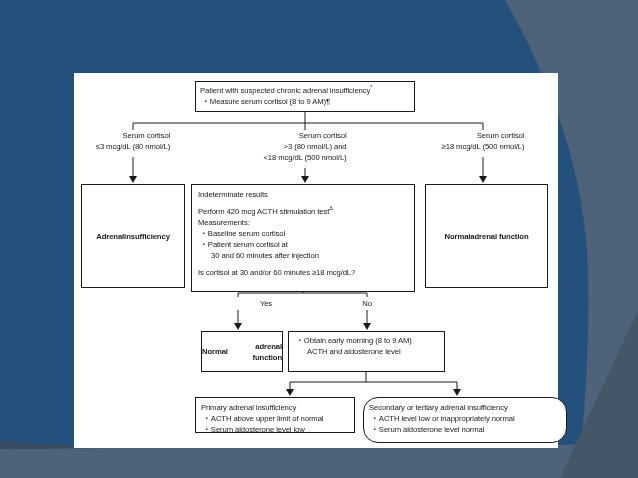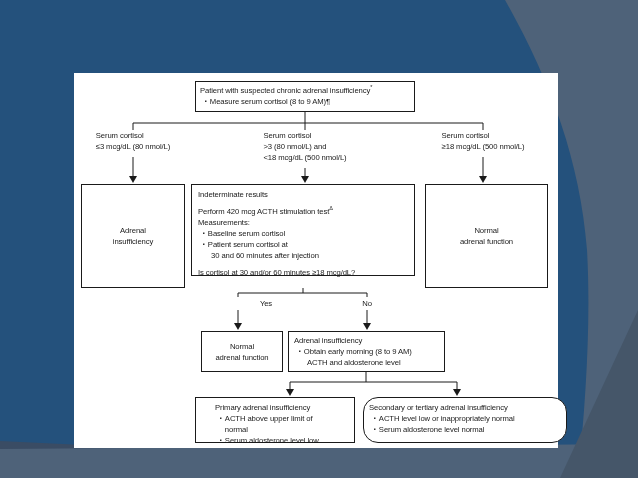--- a/index.html
+++ b/index.html
@@ -13,26 +13,26 @@
     position:absolute;left:74px;top:73px;width:484px;height:375px;
     background:var(--slide,#fff);z-index:1;
   }
   .slide *{box-sizing:border-box;}
   .connectors{position:absolute;left:0;top:0;z-index:2;}
   .node{
     position:absolute;border:1px solid var(--line,#1a1a1a);
     background:#fff;color:var(--line,#1a1a1a);
     font-size:7.7px;line-height:11px;letter-spacing:-0.1px;z-index:3;
   }
-  .node.centered{display:flex;flex-direction:column;align-items:center;justify-content:center;text-align:right;}
+  .node.centered{display:flex;flex-direction:row;align-items:center;justify-content:center;text-align:right;font-weight:bold;}
   .node.lefted{padding:3px 5px;text-align:left;}
   .lbl{
     position:absolute;transform:translateX(-50%);
     font-size:7.7px;line-height:11px;letter-spacing:-0.1px;
-    color:var(--line,#1a1a1a);text-align:left;white-space:nowrap;z-index:3;
+    color:var(--line,#1a1a1a);text-align:right;white-space:nowrap;z-index:3;
   }
   .bline{display:flex;}
   .blt{font-size:5.5px;line-height:11px;margin:0 3px 0 5px;}
   .bcont{margin-left:13px;}
   .sup{font-size:5.5px;vertical-align:super;line-height:0;}
   .sp{height:6px;}
 </style>
 </head>
 <body>
 
@@ -85,21 +85,21 @@
   <div class="lbl" style="left:409px;top:57px;">
     <div>Serum cortisol</div>
     <div>≥18 mcg/dL (500 nmol/L)</div>
   </div>
 
   <div class="node centered" style="left:7px;top:111px;width:104px;height:104px;">
     <div>Adrenal</div>
     <div>insufficiency</div>
   </div>
 
-  <div class="node lefted" style="left:117px;top:111px;width:224px;height:92px;padding:4px 6px;">
+  <div class="node lefted" style="left:117px;top:111px;width:224px;height:108px;padding:4px 6px;">
     <div>Indeterminate results</div>
     <div class="sp"></div>
     <div><span>Perform 420 mcg ACTH stimulation test</span><sup class="sup">Δ</sup></div>
     <div>Measurements:</div>
     <div class="bline">
       <span class="blt">▪</span>
       <span>Baseline serum cortisol</span>
     </div>
     <div class="bline">
       <span class="blt">▪</span>
@@ -117,29 +117,28 @@
 
   <div class="lbl" style="left:164px;top:225px;margin-left:28px;">Yes</div>
   <div class="lbl" style="left:293px;top:225px;">No</div>
 
   <div class="node centered" style="left:127px;top:258px;width:82px;height:41px;">
     <div>Normal</div>
     <div>adrenal function</div>
   </div>
 
   <div class="node lefted" style="left:214px;top:258px;width:157px;height:41px;padding:3px 5px;">
-    <div>Adrenal insufficiency</div>
     <div class="bline">
       <span class="blt">▪</span>
       <span>Obtain early morning (8 to 9 AM)</span>
     </div>
     <div class="bcont">ACTH and aldosterone level</div>
   </div>
 
-  <div class="node lefted" style="left:121px;top:324px;width:160px;height:46px;padding:4px 19px;">
+  <div class="node lefted" style="left:121px;top:324px;width:160px;height:36px;padding:4px 5px;">
     <div>Primary adrenal insufficiency</div>
     <div class="bline">
       <span class="blt">▪</span>
       <span>ACTH above upper limit of normal</span>
     </div>
     <div class="bline">
       <span class="blt">▪</span>
       <span>Serum aldosterone level low</span>
     </div>
   </div>

